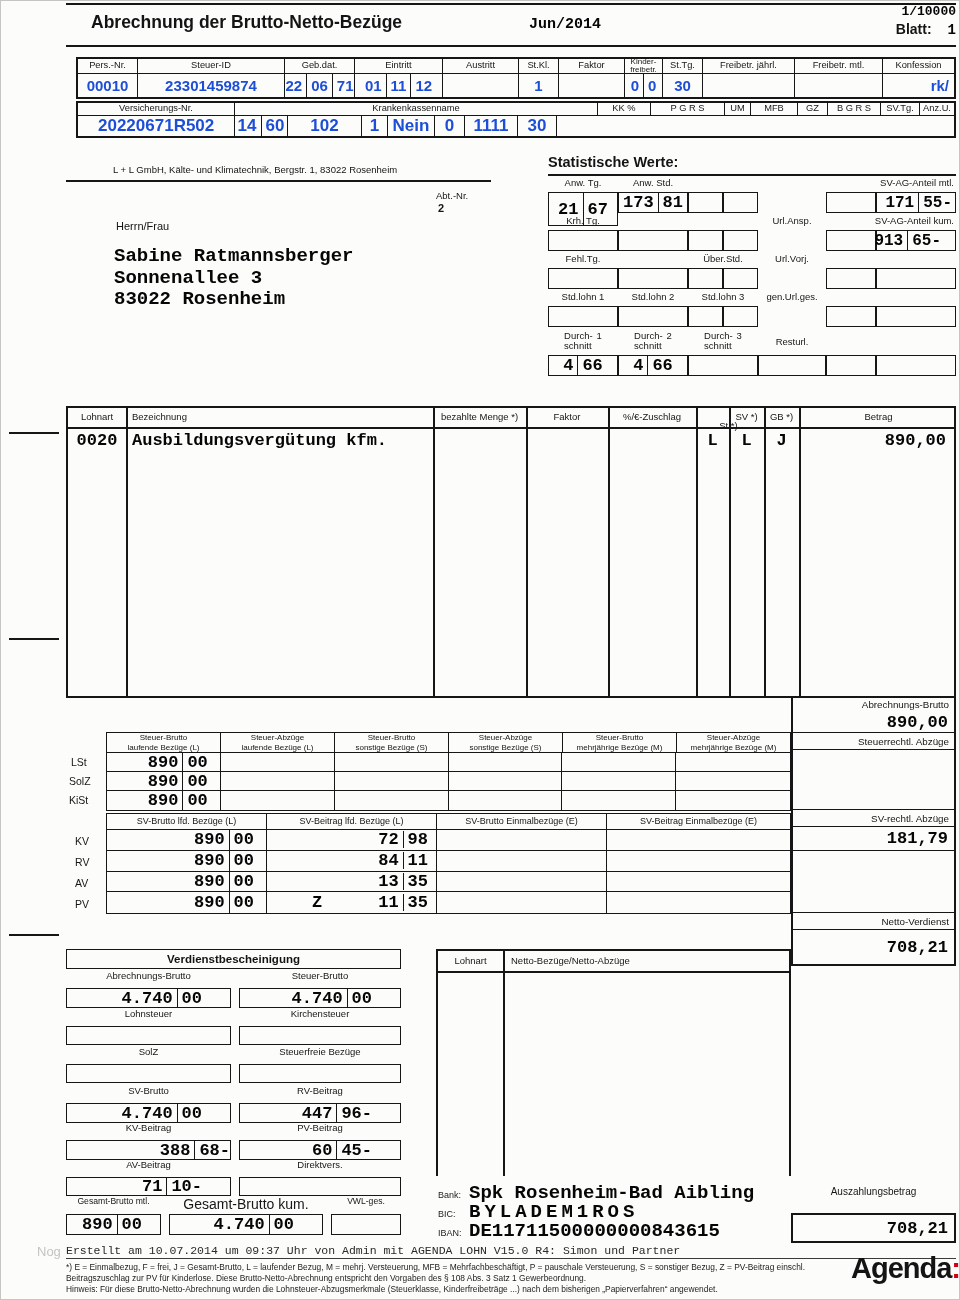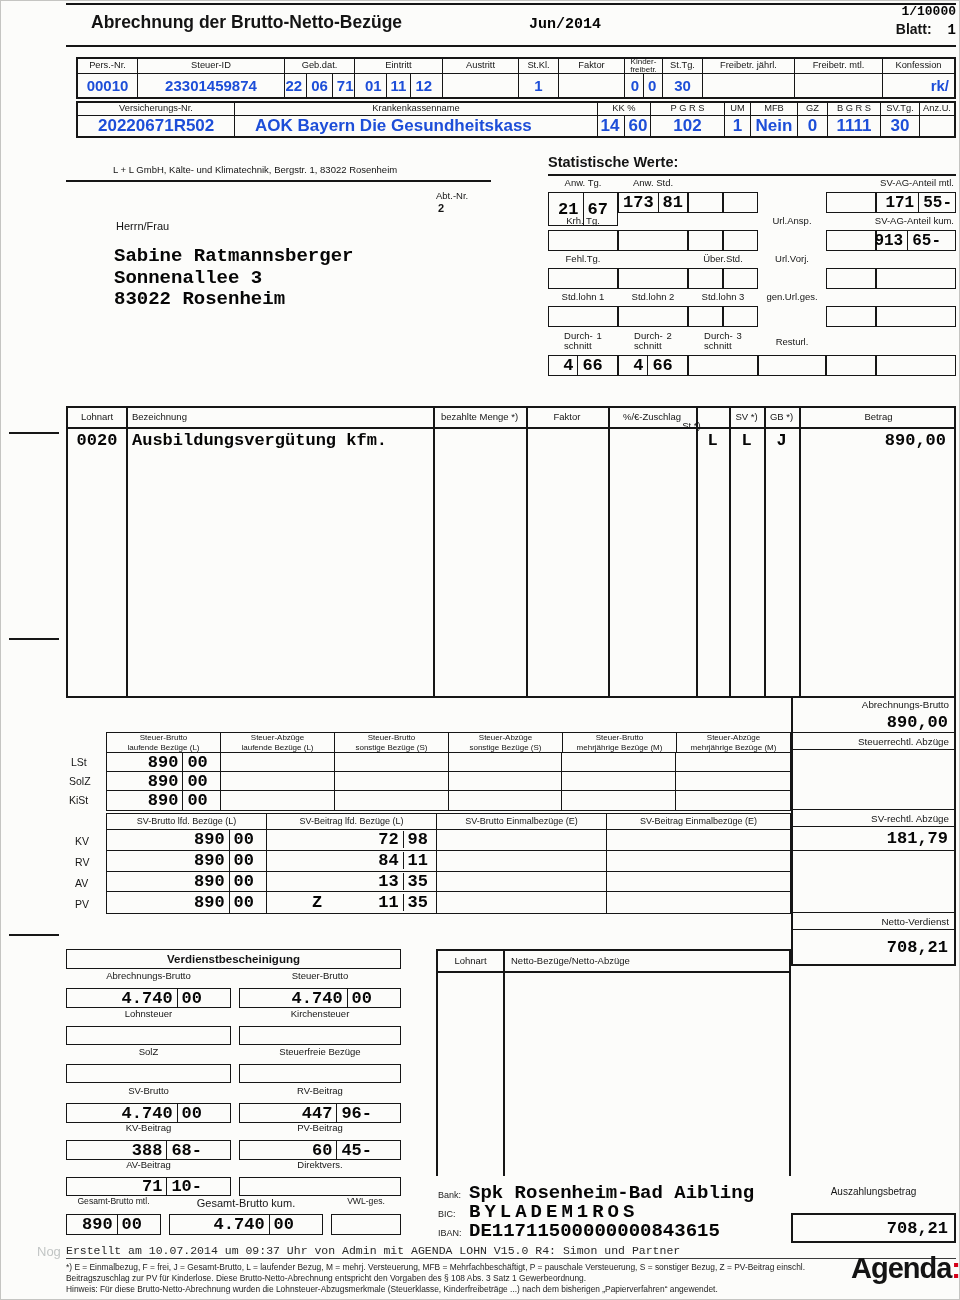--- a/index.html
+++ b/index.html
@@ -121,21 +121,20 @@
       <div style="flex:0 0 74px">P G R S</div>
       <div style="flex:0 0 26px">UM</div>
       <div style="flex:0 0 47px">MFB</div>
       <div style="flex:0 0 30px">GZ</div>
       <div style="flex:0 0 53px">B G R S</div>
       <div style="flex:0 0 39px">SV.Tg.</div>
       <div style="flex:1">Anz.U.</div>
     </div>
     <div class="grow gval" style="font-size:17px">
       <div style="flex:0 0 157px" class="cl">20220671R502</div>
-      <div style="flex:0 0 363px" class="cl">AOK Bayern Die Gesundheitskass</div>
       <div style="flex:0 0 53px">
           <span>14</span>
           <span class="num-sep">60</span>
         </div>
       <div style="flex:0 0 74px">102</div>
       <div style="flex:0 0 26px">1</div>
       <div style="flex:0 0 47px">Nein</div>
       <div style="flex:0 0 30px">0</div>
       <div style="flex:0 0 53px">1111</div>
       <div style="flex:0 0 39px">30</div>
@@ -246,21 +245,21 @@
     <div class="vline" style="left:540px;top:0;height:100%;width:1.5px"></div>
     <div class="vline" style="left:628px;top:0;height:100%;width:1.5px"></div>
     <div class="vline" style="left:661px;top:0;height:100%;width:1.5px"></div>
     <div class="vline" style="left:696px;top:0;height:100%;width:1.5px"></div>
     <div class="vline" style="left:731px;top:0;height:100%;width:1.5px"></div>
     <div class="abs slbl fc" style="left:0;top:0;width:58px;height:19px;position:absolute">Lohnart</div>
     <div class="abs slbl fl" style="left:64px;top:0;width:200px;height:19px;position:absolute">Bezeichnung</div>
     <div class="abs slbl fc" style="left:365px;top:0;width:93px;height:19px;position:absolute">bezahlte Menge *)</div>
     <div class="abs slbl fc" style="left:458px;top:0;width:82px;height:19px;position:absolute">Faktor</div>
     <div class="abs slbl fc" style="left:540px;top:0;width:88px;height:19px;position:absolute">%/€-Zuschlag</div>
-    <div class="abs slbl fc" style="left:607px;top:0;width:33px;height:37px;position:absolute">St *)</div>
+    <div class="abs slbl fc" style="left:644px;top:0;width:33px;height:37px;position:absolute">St *)</div>
     <div class="abs slbl fc" style="left:661px;top:0;width:35px;height:19px;position:absolute">SV *)</div>
     <div class="abs slbl fc" style="left:696px;top:0;width:35px;height:19px;position:absolute">GB *)</div>
     <div class="abs slbl fc" style="left:731px;top:0;width:159px;height:19px;position:absolute">Betrag</div>
     <div class="vv fc" style="position:absolute;left:0;top:22px;width:58px;height:21px">0020</div>
     <div class="vv fl" style="position:absolute;left:64px;top:22px;width:300px;height:21px">Ausbildungsvergütung kfm.</div>
     <div class="vv fc" style="position:absolute;left:628px;top:22px;width:33px;height:21px">L</div>
     <div class="vv fc" style="position:absolute;left:661px;top:22px;width:35px;height:21px">L</div>
     <div class="vv fc" style="position:absolute;left:696px;top:22px;width:35px;height:21px">J</div>
     <div class="vv fr" style="position:absolute;left:731px;top:22px;width:157px;height:21px;padding-right:10px">890,00</div>
   </div>
@@ -430,39 +429,39 @@
       <span>4.740</span>
       <span class="num-sep">00</span>
     </div>
   <div class="sbox fr vv" style="left:238px;top:1102px;width:162px;height:20px;padding-right:28px">
       <span>447</span>
       <span class="num-sep">96-</span>
     </div>
 
   <div class="slbl tc" style="left:65px;top:1122px;width:165px">KV-Beitrag</div>
   <div class="slbl tc" style="left:238px;top:1122px;width:162px">PV-Beitrag</div>
-  <div class="sbox fr vv" style="left:65px;top:1139px;width:165px;height:20px;padding-right:28px">
+  <div class="sbox fr vv" style="left:65px;top:1139px;width:165px;height:20px;">
       <span>388</span>
       <span class="num-sep">68-</span>
     </div>
   <div class="sbox fr vv" style="left:238px;top:1139px;width:162px;height:20px;padding-right:28px">
       <span>60</span>
       <span class="num-sep">45-</span>
     </div>
 
   <div class="slbl tc" style="left:65px;top:1159px;width:165px">AV-Beitrag</div>
   <div class="slbl tc" style="left:238px;top:1159px;width:162px">Direktvers.</div>
   <div class="sbox fr vv" style="left:65px;top:1176px;width:165px;height:19px;padding-right:28px">
       <span>71</span>
       <span class="num-sep">10-</span>
     </div>
   <div class="sbox fr vv" style="left:238px;top:1176px;width:162px;height:19px;padding-right:28px"></div>
 
   <div class="slbl tc" style="left:65px;top:1196px;width:95px;font-size:8.6px">Gesamt-Brutto mtl.</div>
-  <div class="slbl tc" style="left:168px;top:1196px;width:154px;font-size:11px">Gesamt-Brutto kum.</div>
+  <div class="slbl tc" style="left:168px;top:1196px;width:154px;font-size:14px">Gesamt-Brutto kum.</div>
   <div class="slbl tc" style="left:330px;top:1196px;width:70px;font-size:8.6px">VWL-ges.</div>
   <div class="sbox fr vv" style="left:65px;top:1213px;width:95px;height:21px;padding-right:18px">
       <span>890</span>
       <span class="num-sep">00</span>
     </div>
   <div class="sbox fr vv" style="left:168px;top:1213px;width:154px;height:21px;padding-right:28px">
       <span>4.740</span>
       <span class="num-sep">00</span>
     </div>
   <div class="sbox fr vv" style="left:330px;top:1213px;width:70px;height:21px;padding-right:10px"></div>

